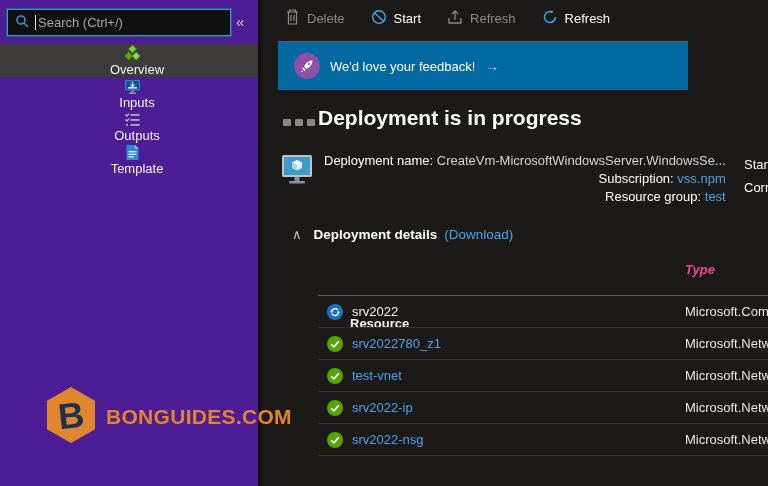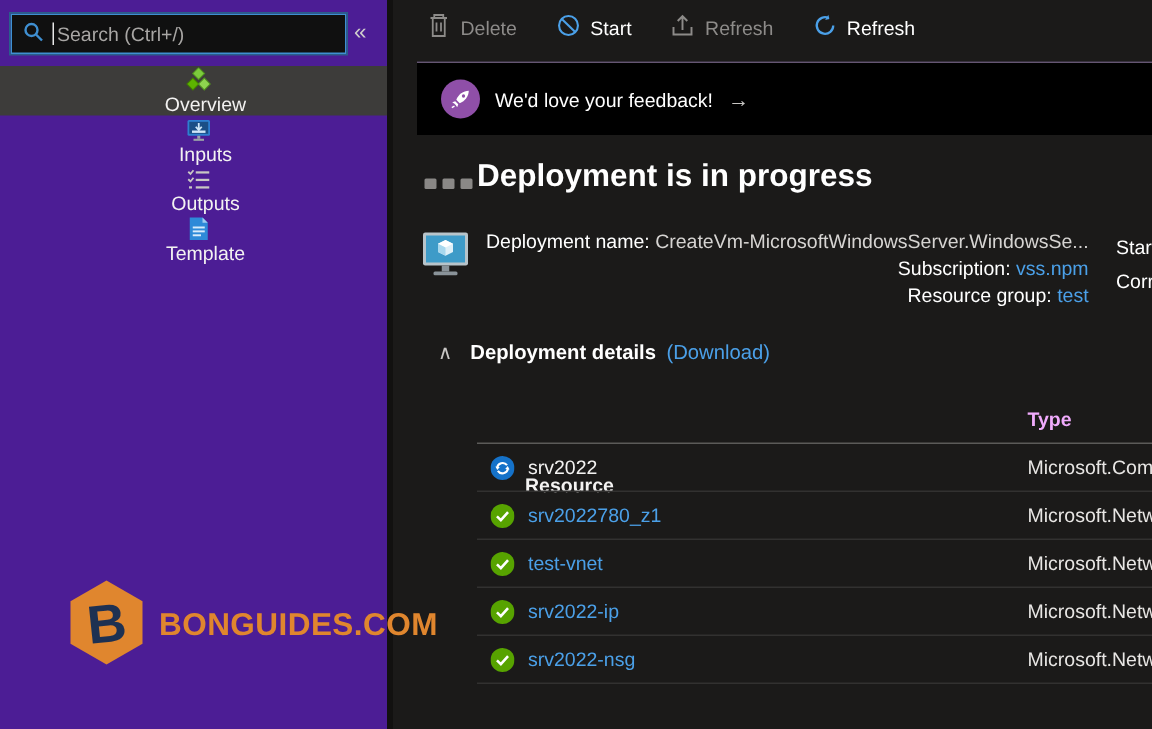--- a/index.html
+++ b/index.html
@@ -28,22 +28,22 @@
   .nav-item.selected { background:#3d3c3a; }
   .nav-item .nicon { width:18px; height:18px; margin-right:10px; display:flex; align-items:center; justify-content:center; }
   .nav-item .nlabel { color:#f3f2f1; }
   
   .toolbar { position:absolute; left:285px; top:9px; display:flex; align-items:center; gap:26px;justify-content:space-between; }
   .tb-item { display:flex; align-items:center; gap:7px; cursor:pointer; }
   .tb-item .tlabel-off { color:#8d8b89; }
   .tb-item .tlabel-on { color:#ffffff; }
   
   .banner {
-    position:absolute; left:278px; top:41px; width:490px; height:49px;
-    background:#000000; border-top:1px solid #655672;
+    position:absolute; left:278px; top:41px; width:410px; height:49px;
+    background:#0369a1; border-top:1px solid #655672;
     display:flex; align-items:center; padding-left:16px; cursor:pointer;
   }
   .banner .bubble {
     width:26px; height:26px; border-radius:50%; background:#8f4fa8;
     display:flex; align-items:center; justify-content:center; margin-right:10px;
   }
   .banner .btext { color:#ffffff; }
   .banner .barrow { color:#c8c6c4; margin-left:10px; font-size:14px; }
   
   .dots { position:absolute; left:283px; top:119px; display:flex; gap:4px; }
@@ -56,21 +56,21 @@
   .link { color:#4ba0e8; cursor:pointer; text-decoration:none; }
   .rightcol { position:absolute; left:744px; top:153px; line-height:23px; color:#ffffff; white-space:nowrap; }
   .section-head { position:absolute; left:292px; top:227px; display:flex; align-items:center; }
   .section-head .chev { color:#c8c6c4; margin-right:12px; cursor:pointer; }
   .section-head .stitle { font-weight:bold; color:#ffffff; font-size:13.5px; }
   .section-head .dl { margin-left:7px; font-size:13.5px; }
   
   .table { position:absolute; left:318px; top:262px; width:450px; }
   .thead { position:relative; height:33px; }
   .thead .h-res { position:absolute; left:32px; top:6px; font-weight:bold; color:#f3f2f1;margin-top:48px; }
-  .thead .h-type { position:absolute; left:367px; top:10px; font-weight:bold; color:#f0abfc; }
+  .thead .h-type { position:absolute; left:367px; top:0; font-weight:bold; color:#ec4899;font-style:italic; }
   .thead-line { height:1px; background:#5c5b59; }
   .trow { position:relative; height:32px; border-bottom:1px solid #323130; overflow:hidden; cursor:default; }
   .trow .ricon { position:absolute; left:9px; top:8px; }
   .trow .rname { position:absolute; left:34px; top:8px; }
   .trow .rname.plain { color:#f3f2f1; }
   .trow .rtype { position:absolute; left:367px; top:8px; color:#e8e6e4; white-space:nowrap; }
   
   .logo { position:absolute; left:44px; top:386px; display:flex; align-items:center; }
   .logo .hex { margin-right:8px; }
   .logo .ltext { color:#e0862e; font-weight:bold; font-size:21px; letter-spacing:0.3px; }

